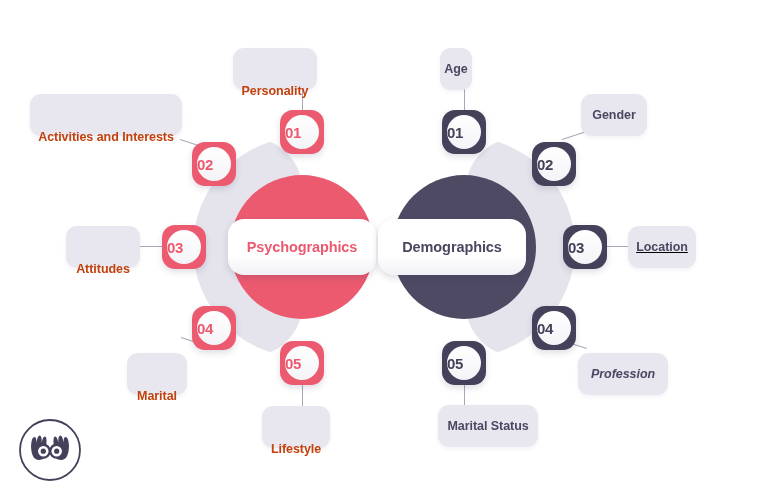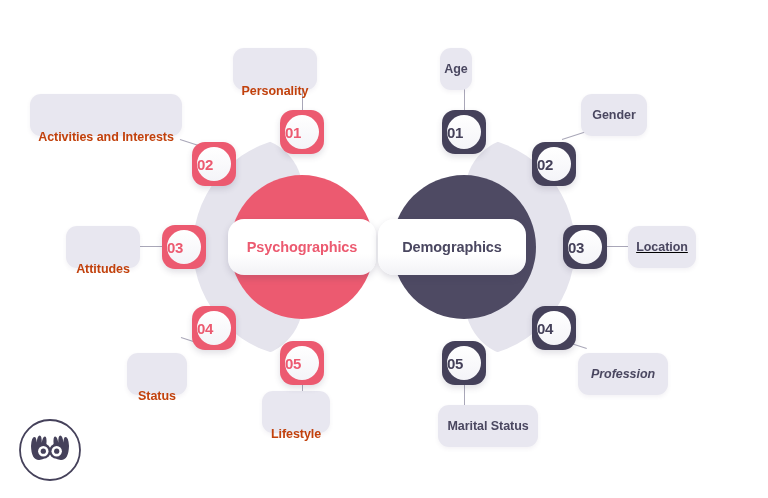--- a/index.html
+++ b/index.html
@@ -178,29 +178,29 @@
   <div class="pill pink" style="left:66px;top:226px;width:74px;">
     <span>Attitudes</span>
   </div>
 
   <div class="badge pink" style="left:192px;top:306px;">
     <div class="disc">
       <b>04</b>
     </div>
   </div>
   <div class="pill pink" style="left:127px;top:353px;width:60px;">
-    <span>Status</span>
+    <span>Marital</span>
   </div>
 
   <div class="badge pink" style="left:280px;top:341px;">
     <div class="disc">
       <b>05</b>
     </div>
   </div>
-  <div class="pill pink" style="left:262px;top:391px;width:68px;">
+  <div class="pill pink" style="left:262px;top:406px;width:68px;">
     <span>Lifestyle</span>
   </div>
 
   <div class="core dark" style="left:392px;top:175px;"></div>
   <div class="plaque dark" style="left:452px;top:247px;">
     <span>Demographics</span>
   </div>
 
   <div class="badge dark" style="left:442px;top:110px;">
     <div class="disc">

